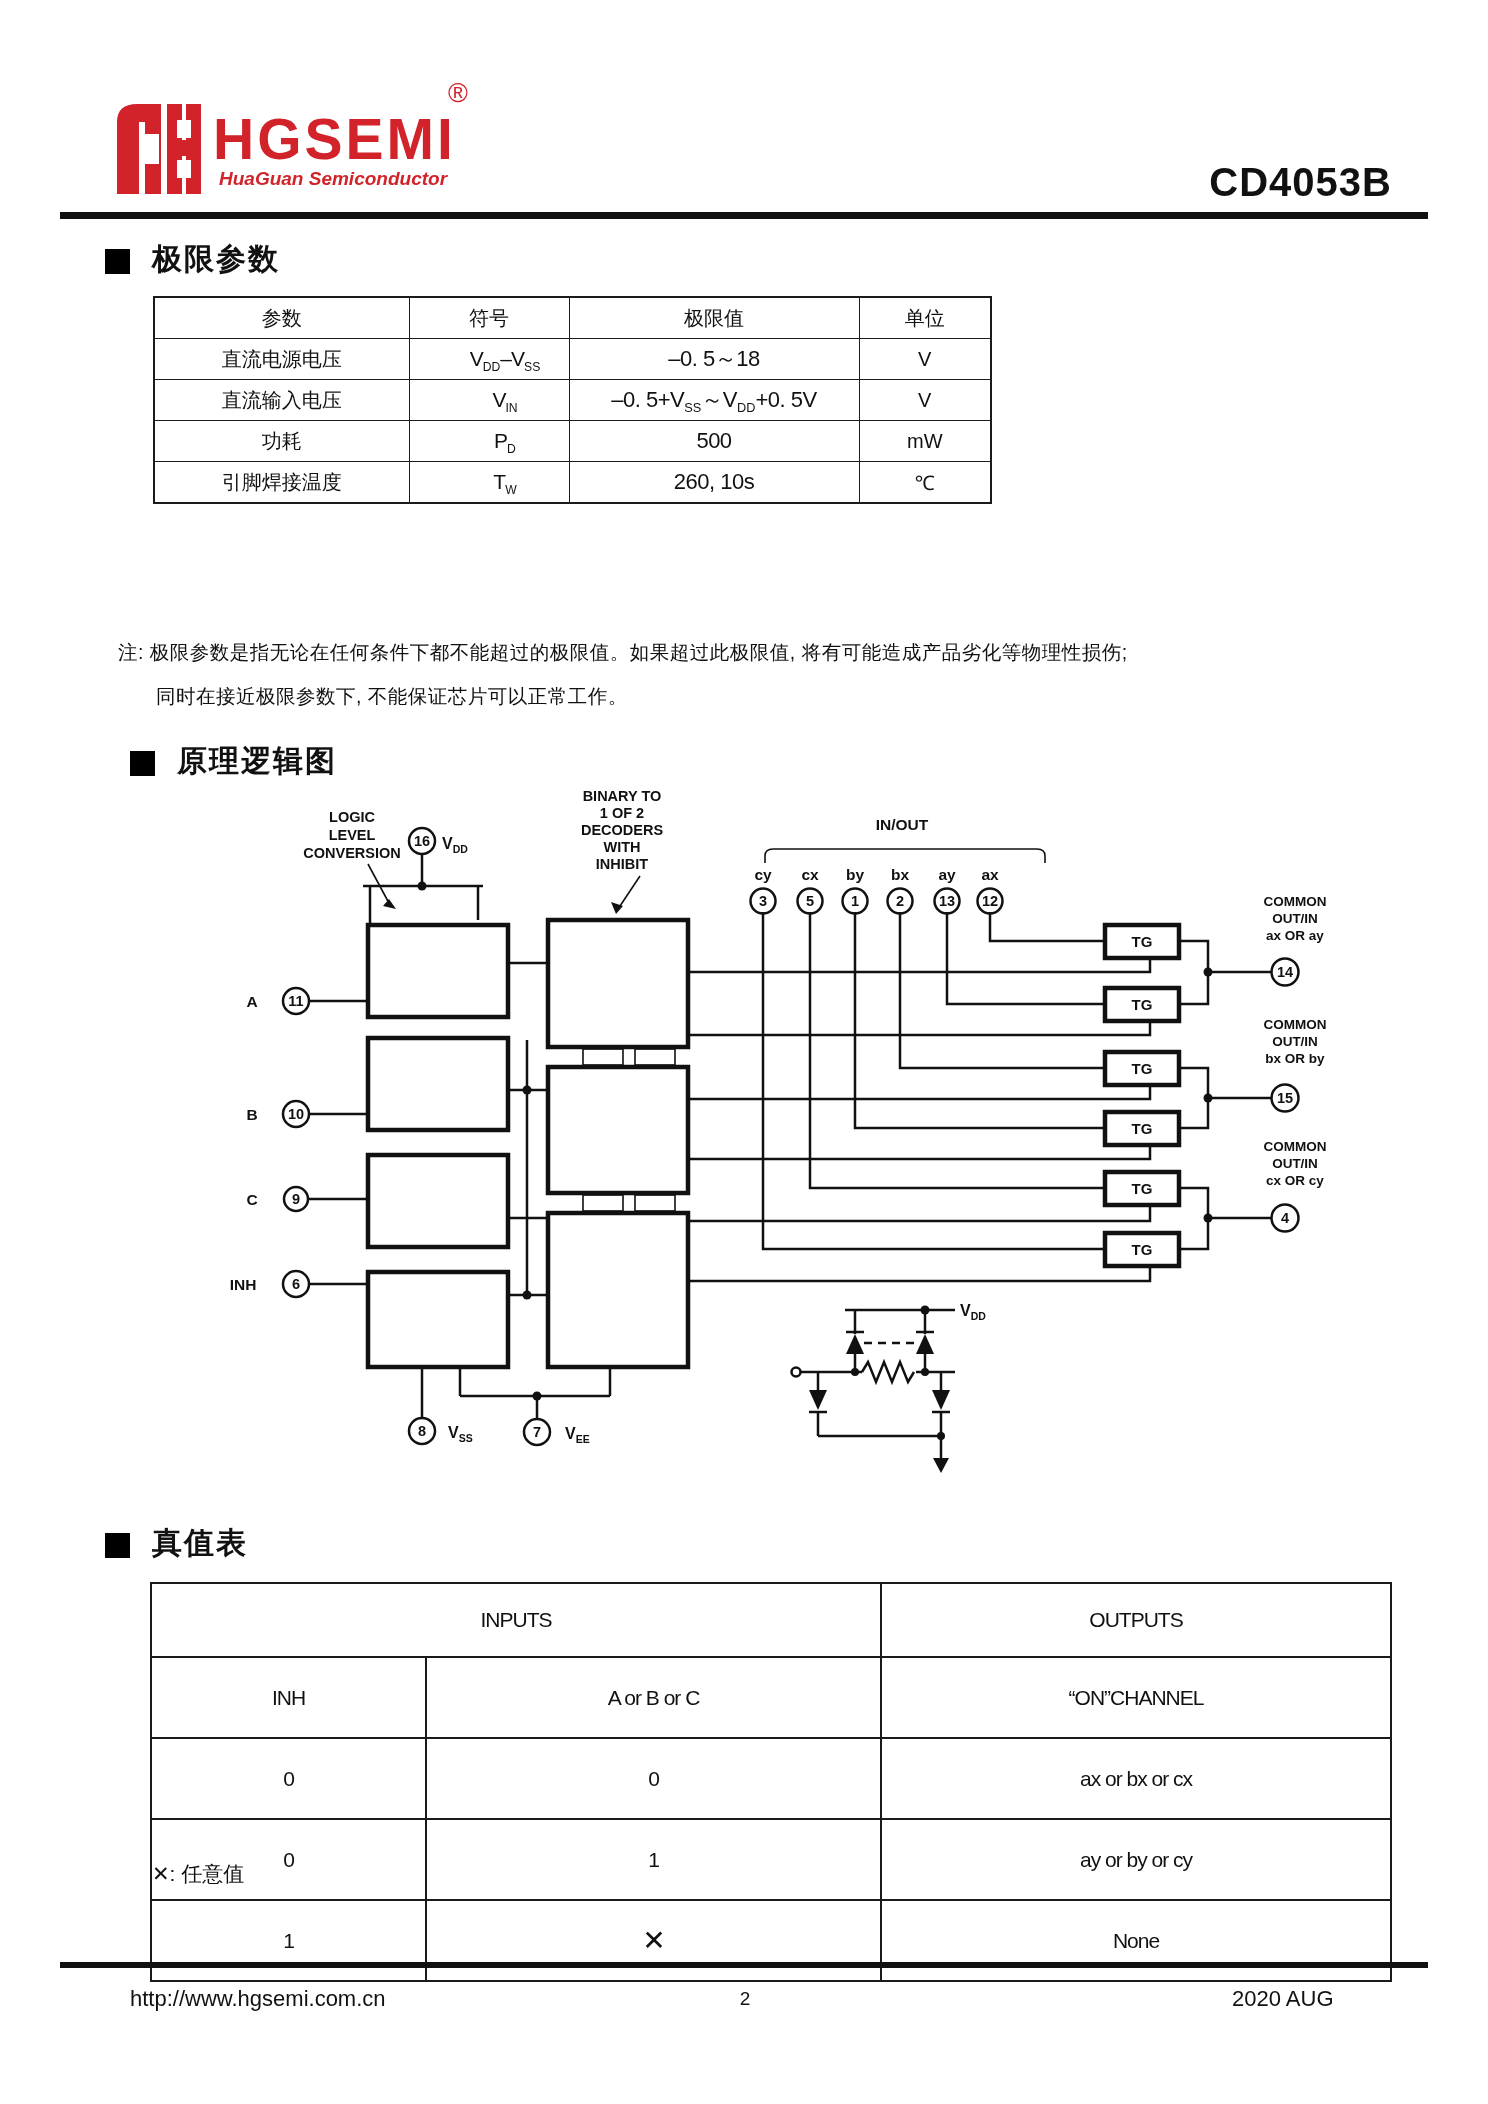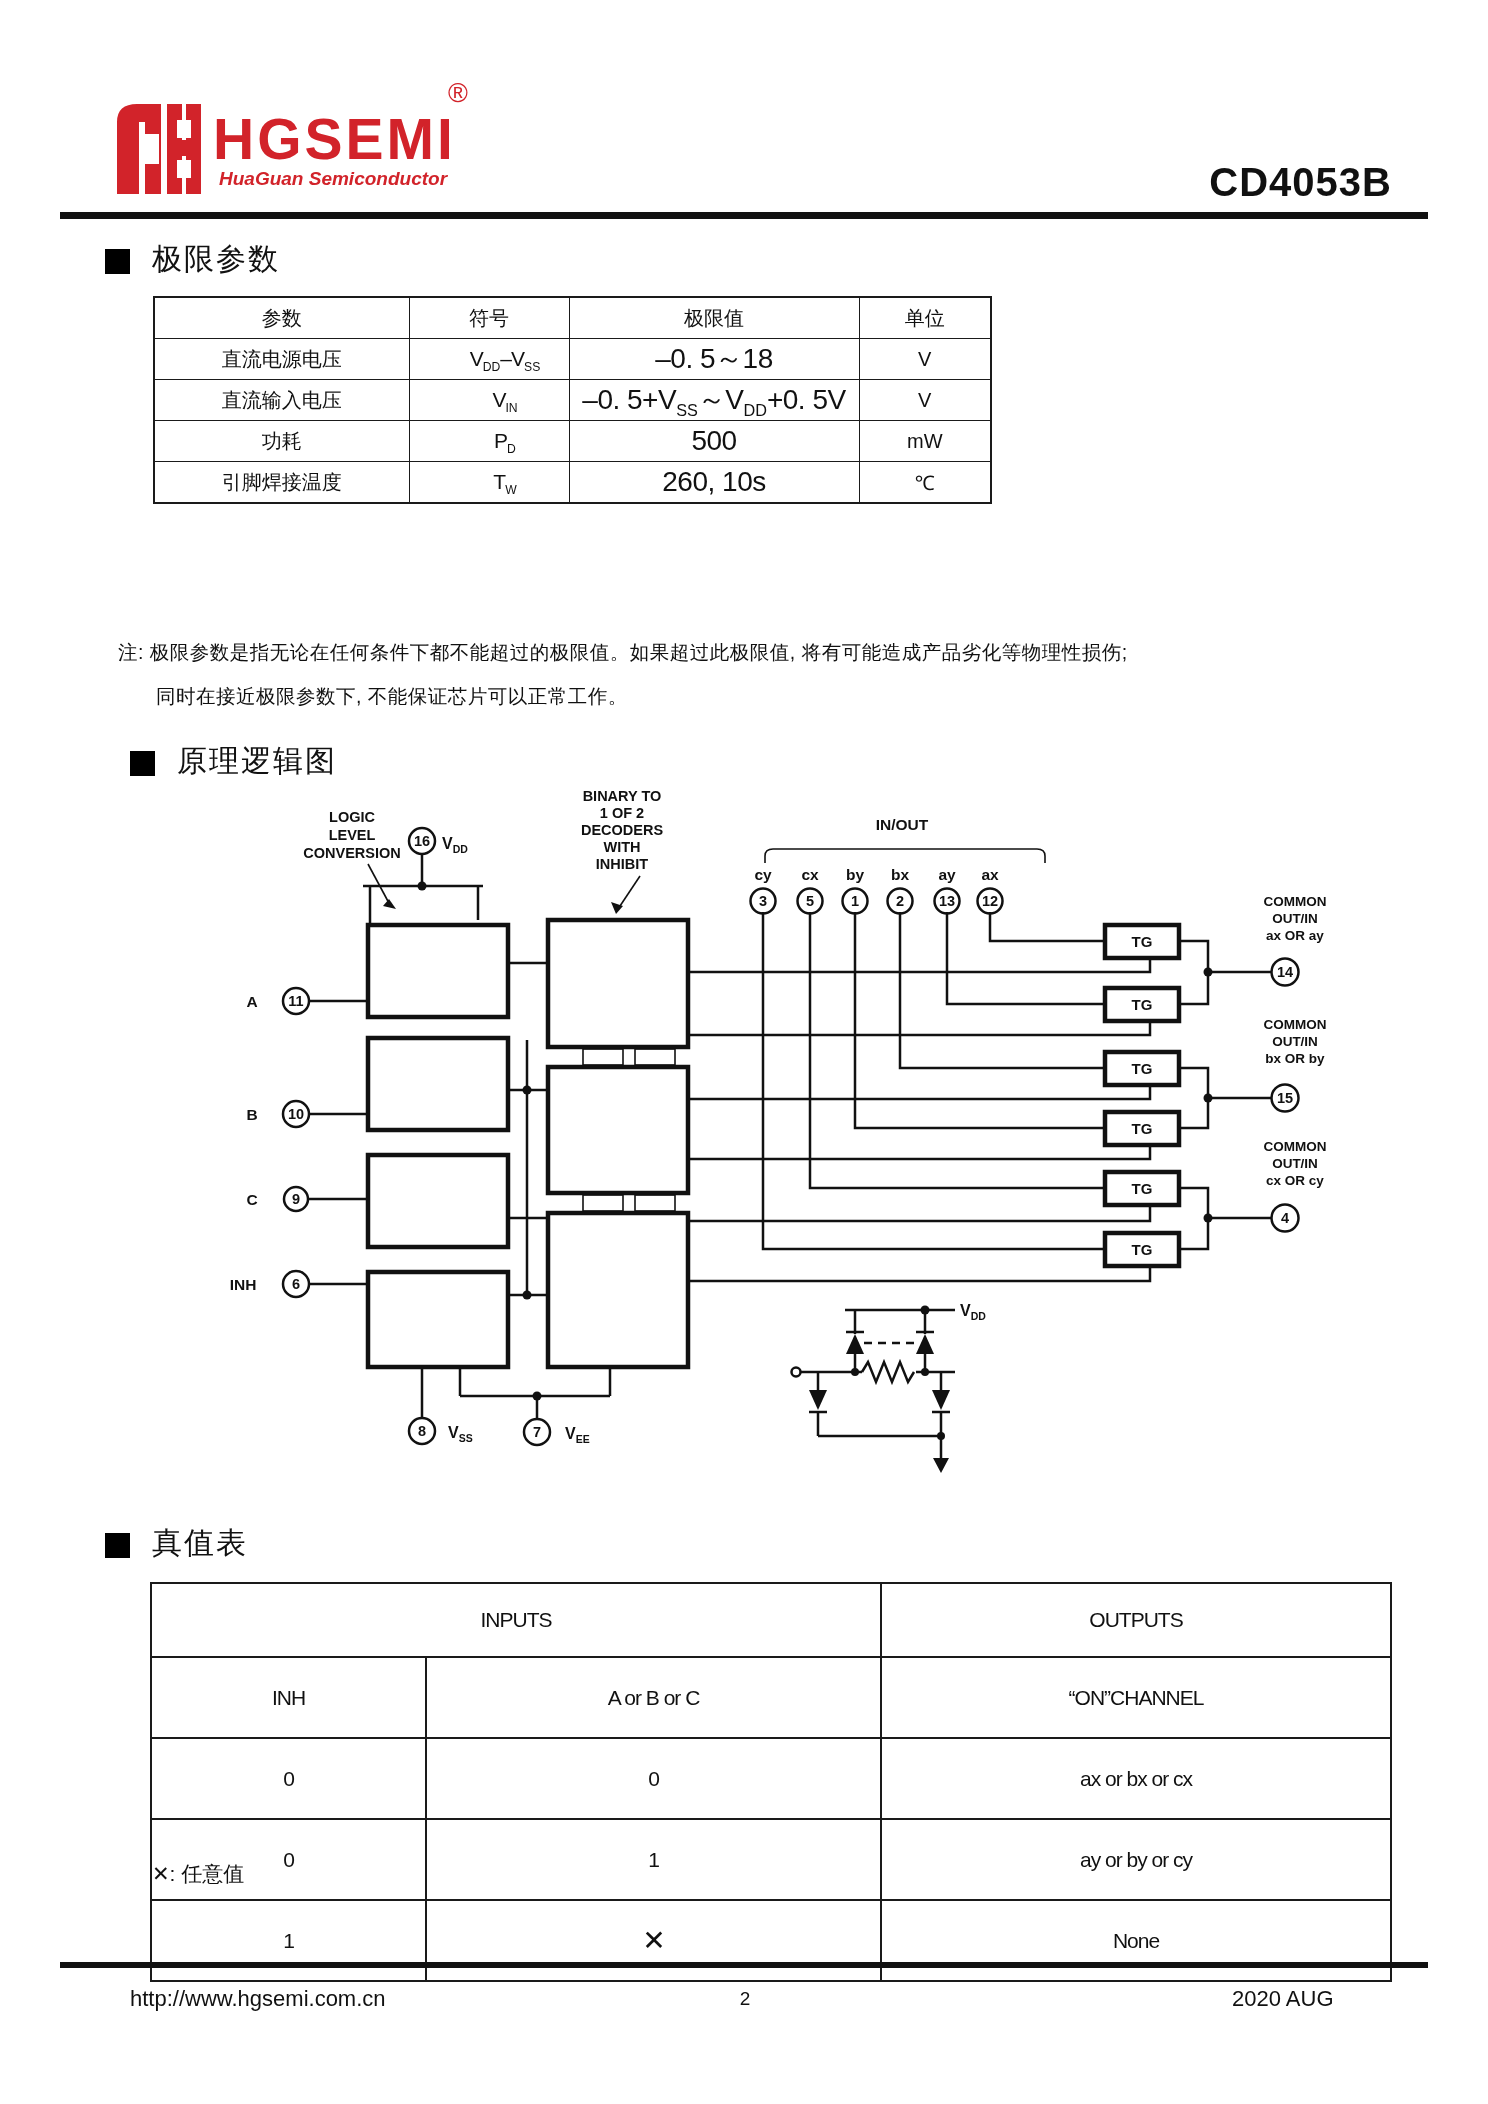--- a/index.html
+++ b/index.html
@@ -2,28 +2,28 @@
 <html><head>
 <meta charset="utf-8">
 <style>
   html,body{margin:0;padding:0;}
   body{width:1488px;height:2104px;background:#ffffff;position:relative;
        font-family:"Liberation Sans",sans-serif;color:#111;}
   .abs{position:absolute;}
   .red{color:#d2232a;}
   .rule{background:#111;}
   .bullet{background:#000;width:25px;height:25px;}
-  .sec-title{font-size:30px;font-weight:normal;letter-spacing:2px;}
+  .sec-title{font-size:30px;font-weight:bold;letter-spacing:2px;}
   
   table{border-collapse:collapse;table-layout:fixed;}
   .limits{border:2.5px solid #1a1a1a;}
   .limits td{border:1.6px solid #1a1a1a;height:40px;text-align:center;
              font-size:20px;padding:0;overflow:hidden;white-space:nowrap;}
   .limits .sym{font-size:21px;letter-spacing:-1px;padding-left:32px;}
-  .limits .val{font-size:28px;letter-spacing:-0.5px;margin-top:18px;}
+  .limits .val{font-size:22px;letter-spacing:-0.5px;margin-top:18px;}
   sub{font-size:0.58em;line-height:0;letter-spacing:0;}
   .note{font-size:19.5px;line-height:44px;letter-spacing:0.5px;}
   .note .indent{padding-left:38px;}
   
   .truth{border:2.5px solid #1a1a1a;}
   .truth td{border:2px solid #1a1a1a;text-align:center;font-size:21px;
             letter-spacing:-1px;padding:12px;}
   .truth .gh{height:48px;}
   .truth .r{height:55px;}
   .truth .x{font-size:28px;font-weight:300;}

